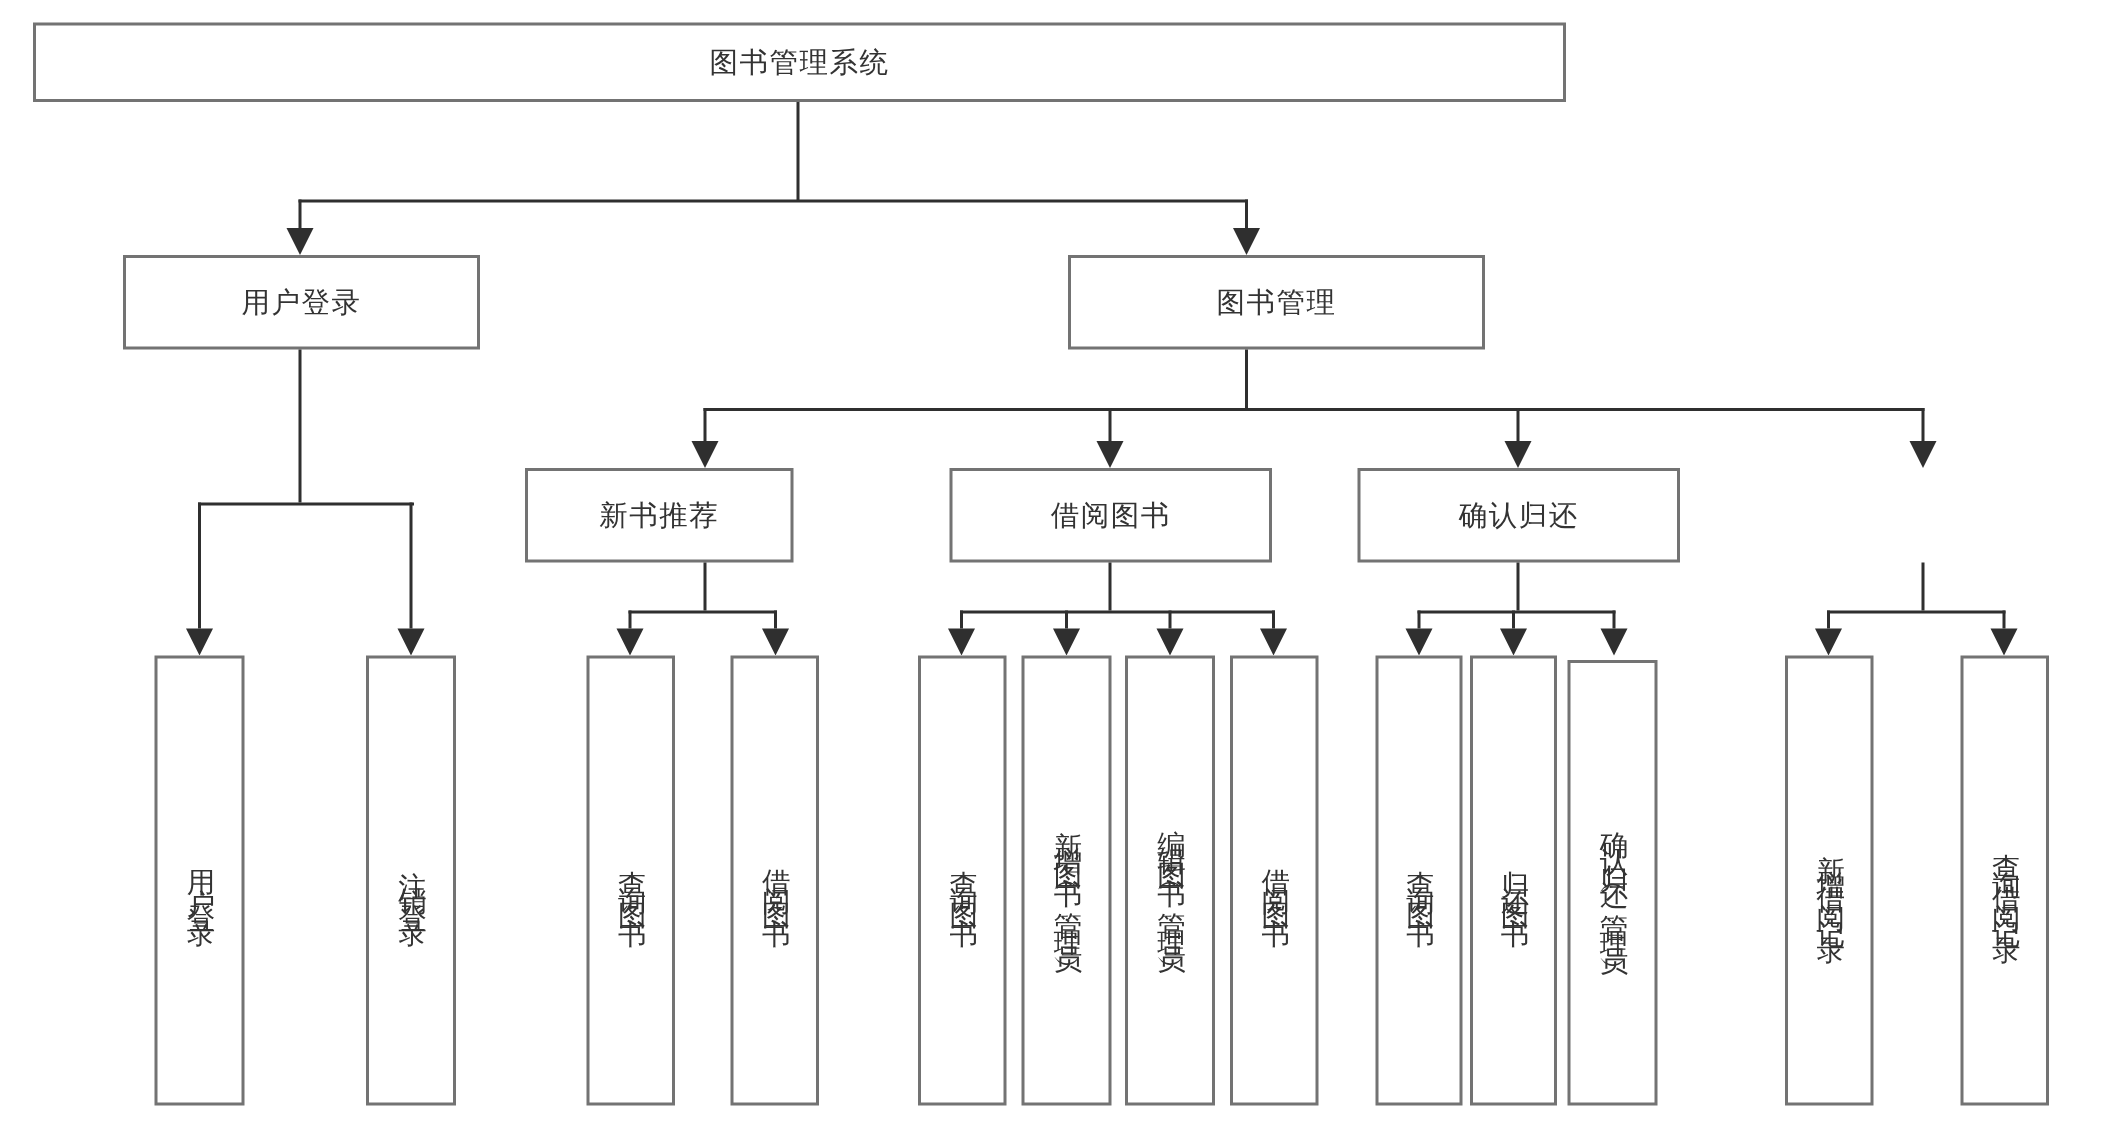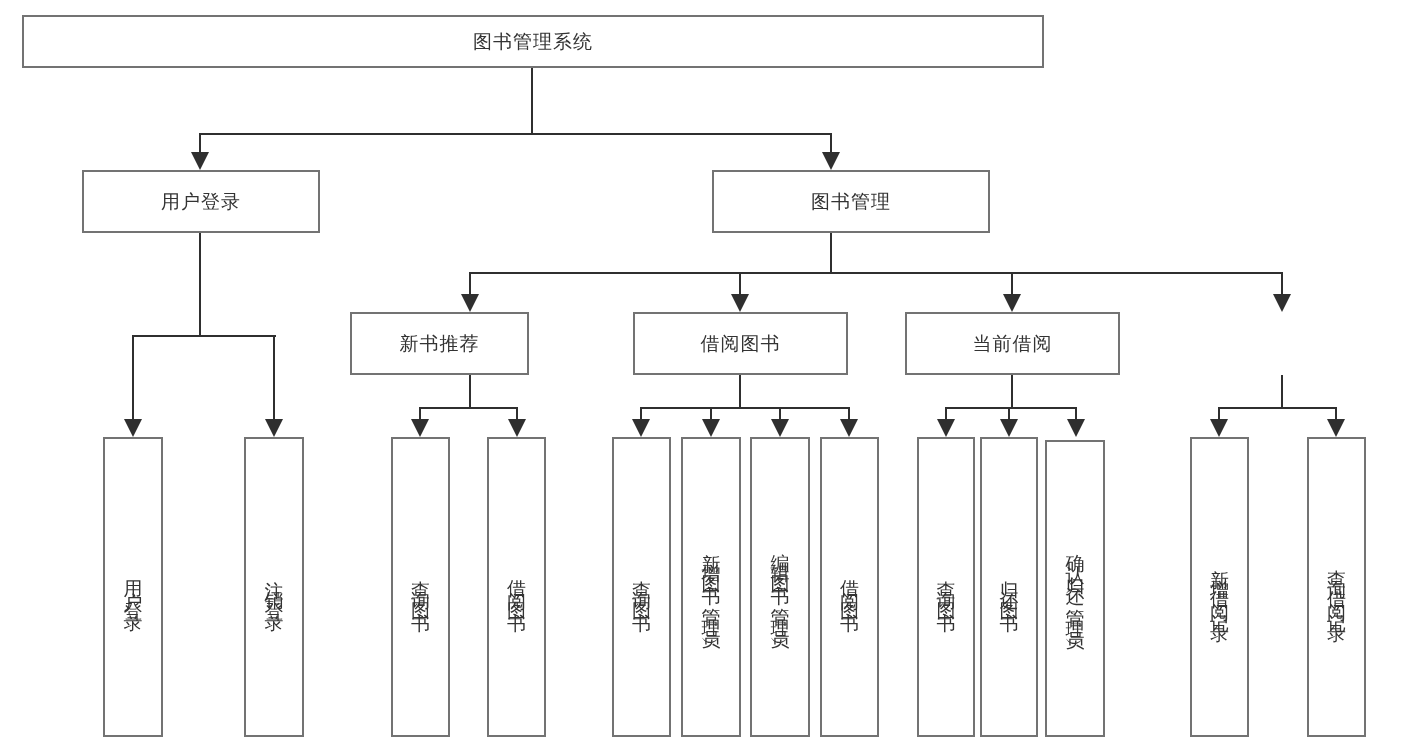--- a/index.html
+++ b/index.html
@@ -91,21 +91,21 @@
   <div class="line" style="left:1281px;top:272px;width:2px;height:22px"></div>
   <div class="arrow" style="left:1273px;top:294px"></div>
 
   <div class="box h" style="left:350px;top:312px;width:179px;height:63px">
     <span>新书推荐</span>
   </div>
   <div class="box h" style="left:633px;top:312px;width:215px;height:63px">
     <span>借阅图书</span>
   </div>
   <div class="box h" style="left:905px;top:312px;width:215px;height:63px">
-    <span>当前借阅</span>
+    <span>确认归还</span>
   </div>
 
   <div class="line" style="left:469px;top:375px;width:2px;height:32px"></div>
   <div class="line" style="left:419px;top:407px;width:99px;height:2px"></div>
   <div class="line" style="left:419px;top:407px;width:2px;height:12px"></div>
   <div class="arrow" style="left:411px;top:419px"></div>
   <div class="line" style="left:516px;top:407px;width:2px;height:12px"></div>
   <div class="arrow" style="left:508px;top:419px"></div>
 
   <div class="line" style="left:739px;top:375px;width:2px;height:32px"></div>

